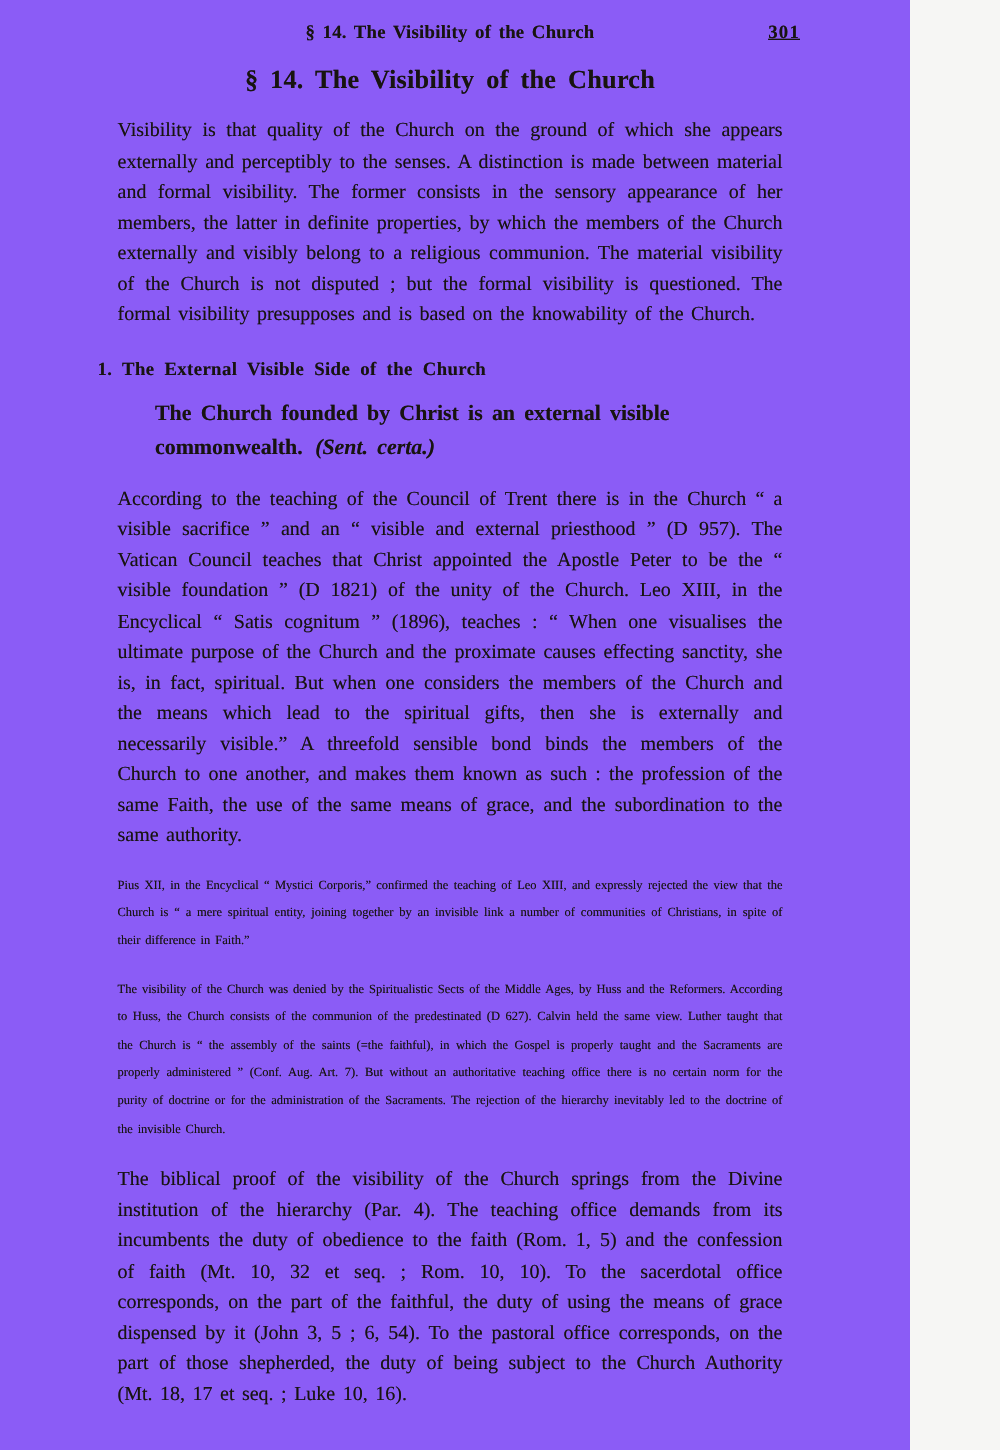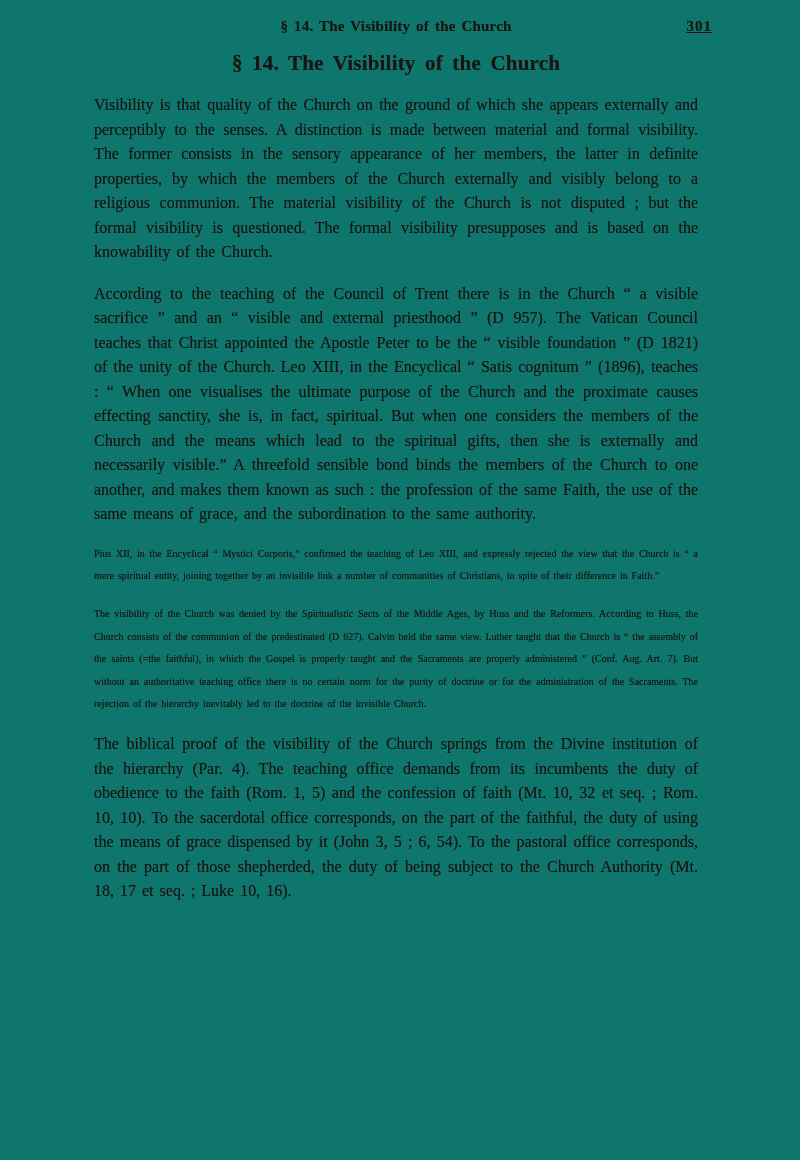--- a/index.html
+++ b/index.html
@@ -7,24 +7,24 @@
     padding: 0;
     background: #f6f6f4;
   }
   body {
     width: 800px;
     height: 1160px;
     overflow: hidden;
   }
   .page {
     position: relative;
-    width: 800px;
+    width: 728px;
     height: 1160px;
     box-sizing: border-box;
-    background: #0f766e;
+    background: #8b5cf6;
     color: #181410;
     font-family: "Liberation Serif", "DejaVu Serif", serif;
     padding: 16px 86px 0 78px;
     text-shadow: 0 0 0.4px rgba(20,16,10,0.55);
   }
   .running-header {
     position: relative;
     height: 20px;
     font-size: 15px;
     line-height: 20px;
@@ -94,21 +94,25 @@
 
   <div class="running-header">
     <span class="rh-title">§ 14. The Visibility of the Church</span>
     <span class="rh-page">301</span>
   </div>
 
   <h1 class="title">§ 14. The Visibility of the Church</h1>
 
   <p class="para main">Visibility is that quality of the Church on the ground of which she appears externally and perceptibly to the senses. A distinction is made between material and formal visibility. The former consists in the sensory appearance of her members, the latter in definite properties, by which the members of the Church externally and visibly belong to a religious communion. The material visibility of the Church is not disputed ; but the formal visibility is questioned. The formal visibility presupposes and is based on the knowability of the Church.</p>
 
+  <h2 class="section-heading">1. The External Visible Side of the Church</h2>
 
+  <p class="thesis">
+    <span>The Church founded by Christ is an external visible commonwealth.</span><span class="thesis-note">(Sent. certa.)</span>
+  </p>
 
   <p class="para main">According to the teaching of the Council of Trent there is in the Church “ a visible sacrifice ” and an “ visible and external priesthood ” (D 957). The Vatican Council teaches that Christ appointed the Apostle Peter to be the “ visible foundation ” (D 1821) of the unity of the Church. Leo XIII, in the Encyclical “ Satis cognitum ” (1896), teaches : “ When one visualises the ultimate purpose of the Church and the proximate causes effecting sanctity, she is, in fact, spiritual. But when one considers the members of the Church and the means which lead to the spiritual gifts, then she is externally and necessarily visible.” A threefold sensible bond binds the members of the Church to one another, and makes them known as such : the profession of the same Faith, the use of the same means of grace, and the subordination to the same authority.</p>
 
   <p class="para small">Pius XII, in the Encyclical “ Mystici Corporis,” confirmed the teaching of Leo XIII, and expressly rejected the view that the Church is “ a mere spiritual entity, joining together by an invisible link a number of communities of Christians, in spite of their difference in Faith.”</p>
 
   <p class="para small">The visibility of the Church was denied by the Spiritualistic Sects of the Middle Ages, by Huss and the Reformers. According to Huss, the Church consists of the communion of the predestinated (D 627). Calvin held the same view. Luther taught that the Church is “ the assembly of the saints (=the faithful), in which the Gospel is properly taught and the Sacraments are properly administered ” (Conf. Aug. Art. 7). But without an authoritative teaching office there is no certain norm for the purity of doctrine or for the administration of the Sacraments. The rejection of the hierarchy inevitably led to the doctrine of the invisible Church.</p>
 
   <p class="para main">The biblical proof of the visibility of the Church springs from the Divine institution of the hierarchy (Par. 4). The teaching office demands from its incumbents the duty of obedience to the faith (Rom. 1, 5) and the confession of faith (Mt. 10, 32 et seq. ; Rom. 10, 10). To the sacerdotal office corresponds, on the part of the faithful, the duty of using the means of grace dispensed by it (John 3, 5 ; 6, 54). To the pastoral office corresponds, on the part of those shepherded, the duty of being subject to the Church Authority (Mt. 18, 17 et seq. ; Luke 10, 16).</p>
 
 </div>

